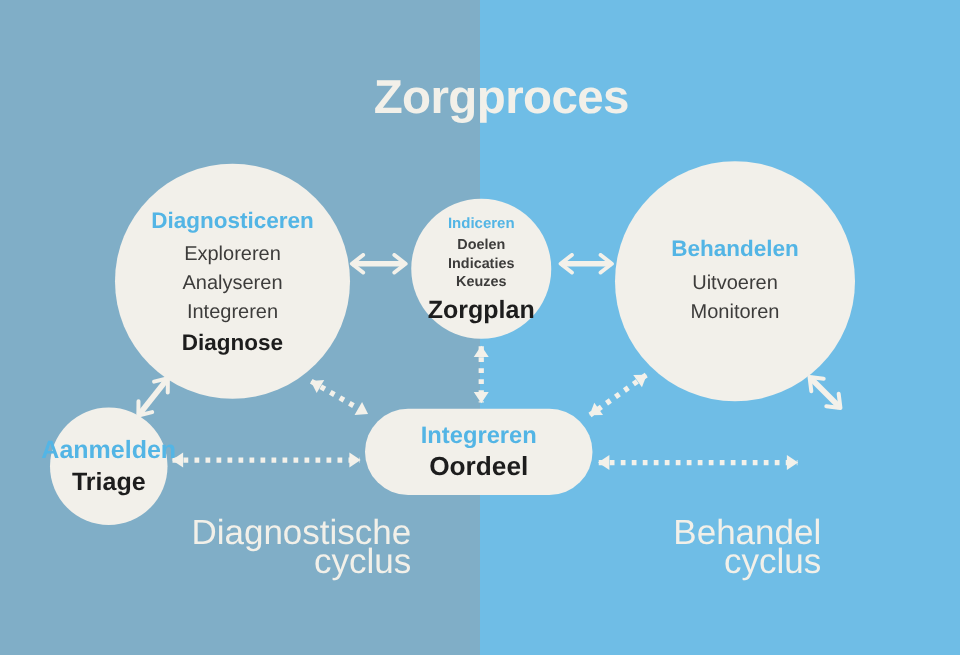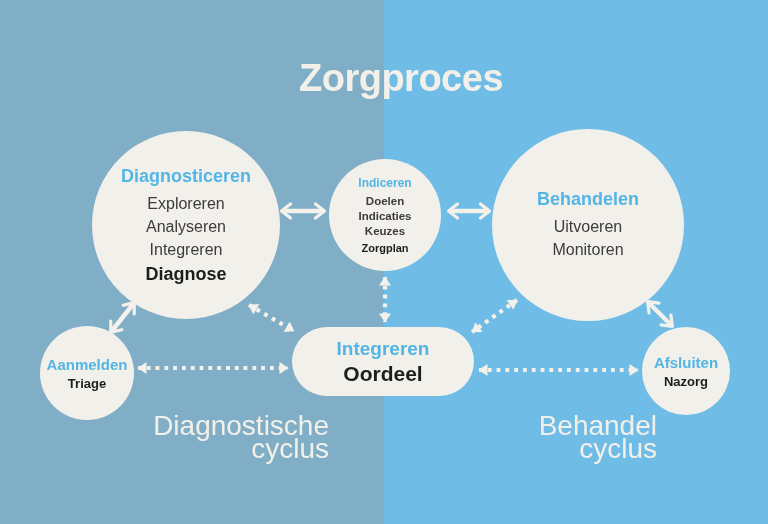--- a/index.html
+++ b/index.html
@@ -30,24 +30,24 @@
   .node-big{width:188px;height:188px}
   .node-big .heading{font-size:18px;margin-bottom:5px}
   .node-big .item{font-size:16px;line-height:23px}
   .node-big .result{font-size:18px;margin-top:3px}
   #node-diagnosticeren{left:92px;top:131px}
   #node-behandelen{left:492px;top:129px;width:192px;height:192px}
   
   #node-indiceren{left:329px;top:159px;width:112px;height:112px}
   #node-indiceren .heading{font-size:12px;margin-bottom:4px}
   #node-indiceren .item{font-size:11.5px;font-weight:700;line-height:15px}
-  #node-indiceren .result{font-size:11px;margin-top:3px}
+  #node-indiceren .result{font-size:20px;margin-top:3px}
   
-  .node-small .heading{font-size:15px;margin-bottom:3px}
-  .node-small .result{font-size:13px}
+  .node-small .heading{font-size:20px;margin-bottom:3px}
+  .node-small .result{font-size:20px}
   #node-aanmelden{left:40px;top:326px;width:94px;height:94px}
   #node-afsluiten{left:642px;top:327px;width:88px;height:88px}
   
   #node-evalueren{left:292px;top:327px;width:182px;height:69px;border-radius:35px}
   #node-evalueren .heading{font-size:19px;margin-bottom:2px}
   #node-evalueren .result{font-size:21px}
   .cycle-label{
     position:absolute;top:414px;width:220px;text-align:right;
     color:var(--title-text);font-weight:400;font-size:28px;line-height:23px}
   #cycle-left{left:109px}
@@ -111,24 +111,20 @@
   <div class="node node-small" id="node-aanmelden">
     <div class="heading">Aanmelden</div>
     <div class="result">Triage</div>
   </div>
 
   <div class="node node-small" id="node-evalueren">
     <div class="heading">Integreren</div>
     <div class="result">Oordeel</div>
   </div>
 
-  <div class="node node-small" id="node-afsluiten">
-    <div class="heading">Afsluiten</div>
-    <div class="result">Nazorg</div>
-  </div>
 
   <div class="cycle-label" id="cycle-left">
     <div>Diagnostische</div>
     <div>cyclus</div>
   </div>
   <div class="cycle-label" id="cycle-right">
     <div>Behandel</div>
     <div>cyclus</div>
   </div>
 </div>

